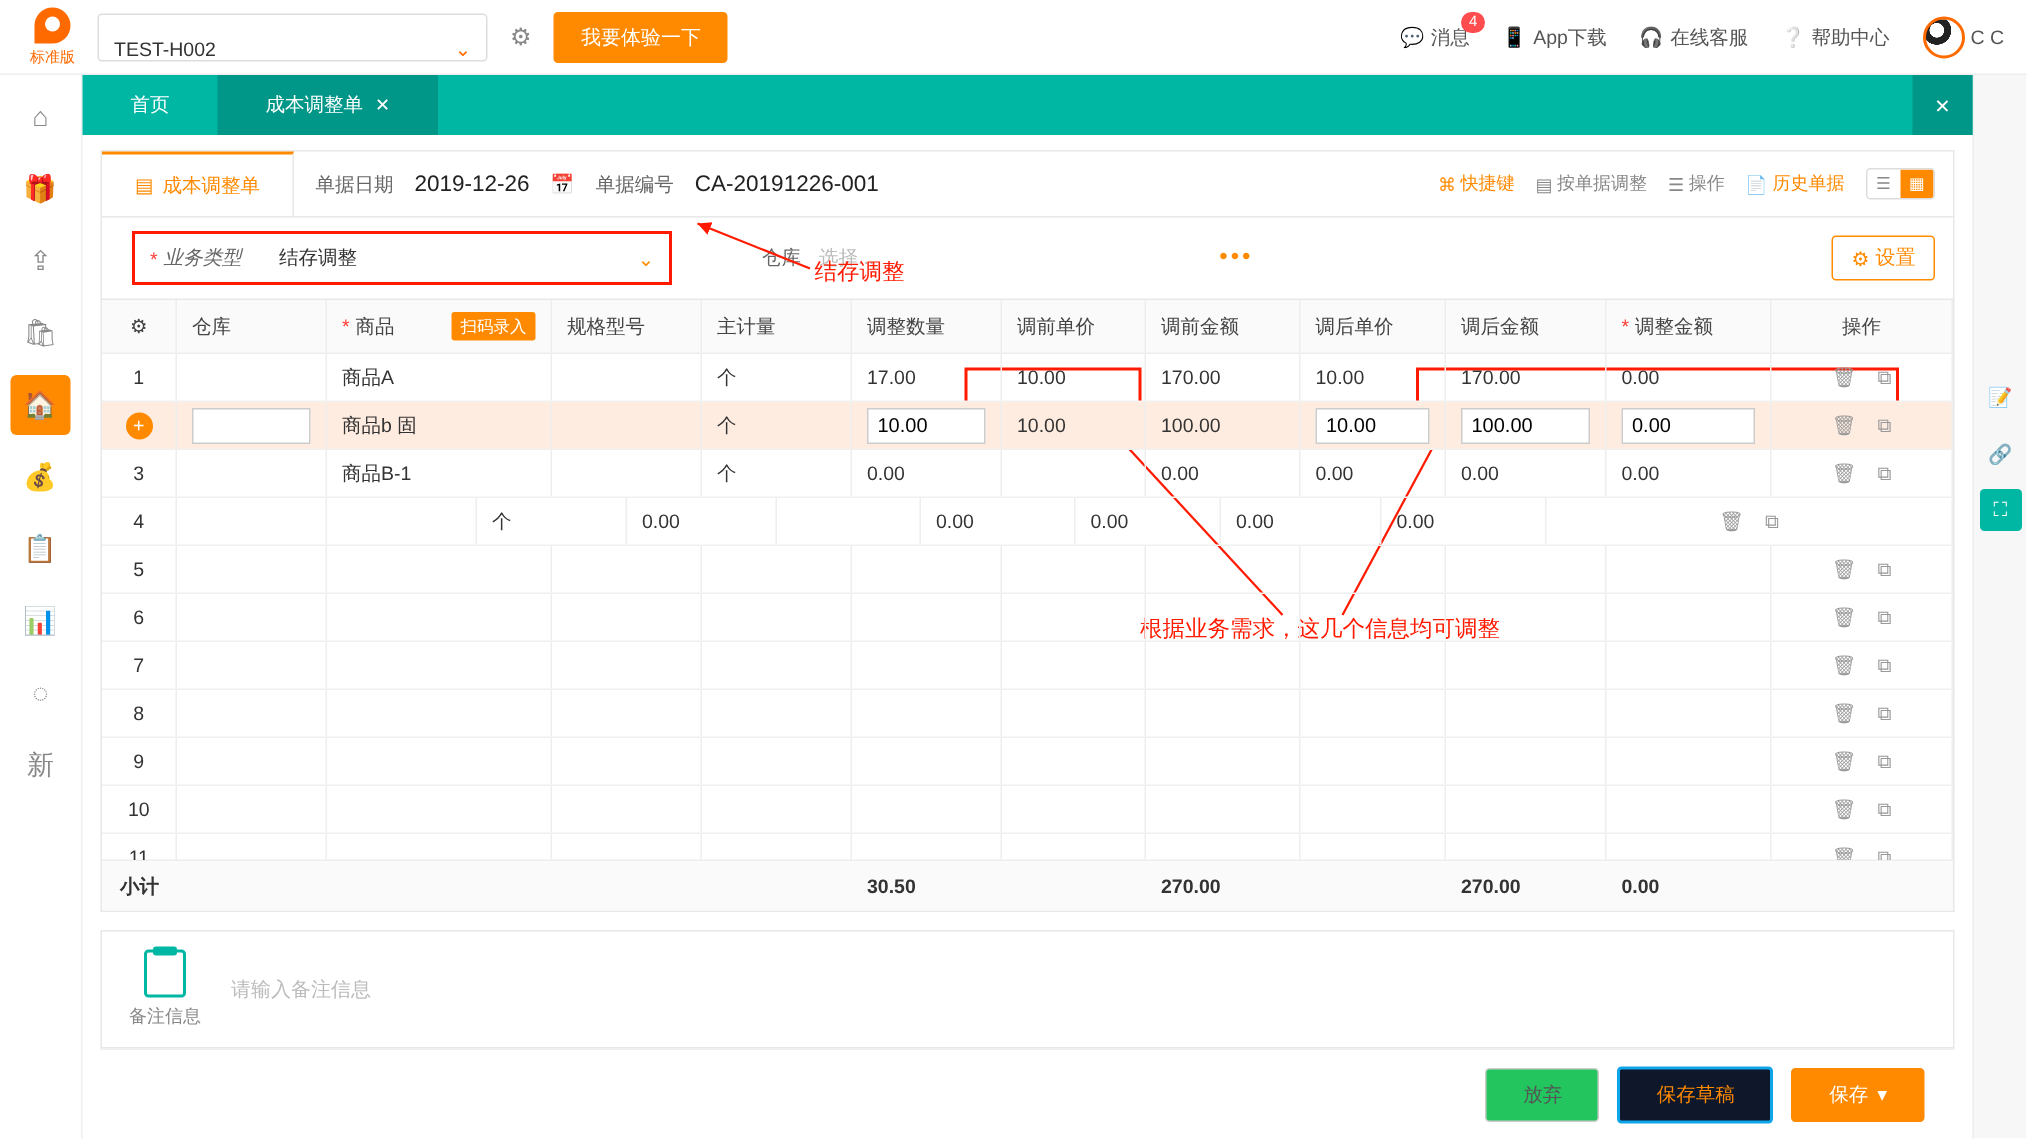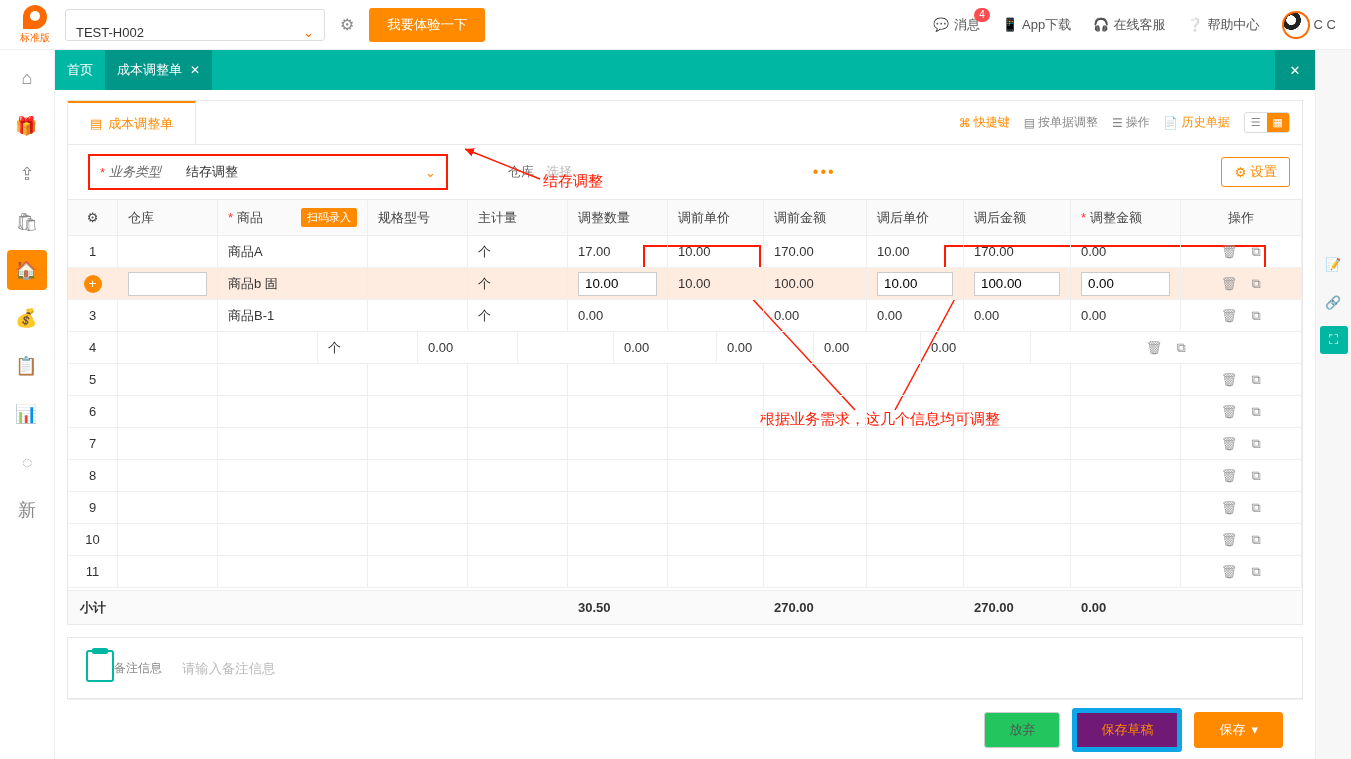--- a/index.html
+++ b/index.html
@@ -24,21 +24,21 @@
 
 .body-row { display: flex; flex: 1; min-height: 0; }
 .left-rail { width: 55px; background: #fff; border-right: 1px solid #eee; display: flex; flex-direction: column; align-items: center; padding-top: 8px; gap: 8px; }
 .rail-item { width: 40px; height: 40px; display: flex; align-items: center; justify-content: center; color: #888; font-size: 18px; border-radius: 4px; cursor: pointer; }
 .rail-item.active { background: #ff8a00; color: #fff; }
 
 .main { flex: 1; display: flex; flex-direction: column; min-width: 0; position: relative; }
 
 
 .tabs { height: 40px; background: #00b7a3; display: flex; align-items: stretch; }
-.tab { padding: 0 12px; color: #fff; display: flex; align-items: center; gap: 8px; cursor: pointer; }
+.tab { padding: 0 32px; color: #fff; display: flex; align-items: center; gap: 8px; cursor: pointer; }
 .tab.active { background: #009688; }
 .tab-close { font-size: 12px; cursor: pointer; }
 .tabs-close-all { margin-left: auto; width: 40px; display: flex; align-items: center; justify-content: center; color: #fff; cursor: pointer; background: #009688; }
 
 
 .content { flex: 1; padding: 10px 12px 0 12px; display: flex; flex-direction: column; min-height: 0; position: relative; }
 .doc-header { display: flex; align-items: center; height: 44px; border: 1px solid #e8e8e8; border-bottom: none; background: #fff; }
 .doc-tab { padding: 0 22px; height: 100%; display: flex; align-items: center; gap: 6px; border-right: 1px solid #e8e8e8; color: #ff8a00; border-top: 2px solid #ff8a00; }
 .doc-tab-icon { color: #ff8a00; }
 .doc-meta { display: flex; align-items: center; gap: 14px; padding: 0 14px; color: #666; }
@@ -91,31 +91,31 @@
 .table-row.active { background: #ffece0; }
 .table-row.active .col-idx { position: relative; }
 .add-icon { width: 18px; height: 18px; background: #ff8a00; color: #fff; border-radius: 50%; display: flex; align-items: center; justify-content: center; font-size: 13px; }
 .td-input { border: 1px solid #ccc; height: 24px; width: 100%; padding: 0 6px; background: #fff; }
 .row-ops { color: #999; cursor: pointer; }
 .subtotal { display: flex; border-top: 1px solid #eee; height: 34px; background: #fafafa; font-weight: bold; }
 .subtotal .td { border-right: none; }
 
 
 .remarks { margin: 12px 0 0 0; border: 1px solid #e8e8e8; padding: 12px 18px; display: flex; align-items: center; gap: 20px; }
-.remark-icon-wrap { display: flex; align-items: center; color: #888; font-size: 12px; }
+.remark-icon-wrap { display: flex; flex-direction: column; align-items: center; color: #888; font-size: 12px; }
 .remark-icon { width: 28px; height: 32px; border: 2px solid #00b7a3; border-radius: 3px; position: relative; margin-bottom: 4px; }
 .remark-icon::before { content:''; position:absolute; top: -4px; left: 4px; right: 4px; height: 6px; background: #00b7a3; border-radius: 2px; }
 .remark-input { flex: 1; border: none; outline: none; color: #333; }
 .remark-input::placeholder { color: #bbb; }
 
 
 .footer { height: 60px; border-top: 1px solid #eee; display: flex; align-items: center; justify-content: flex-end; padding: 0 20px; gap: 12px; }
 .btn { padding: 8px 24px; border-radius: 3px; cursor: pointer; font-size: 13px; }
 .btn-default { background: #22c55e; border: 1px solid #ccc; color: #555; }
-.btn-outline { background: #701a75; border: 5px solid #0ea5e9; color: #ff8a00; }
+.btn-outline { background: #0f172a; border: 2px solid #0ea5e9; color: #ff8a00; }
 .btn-primary { background: #ff8a00; border: 1px solid #ff8a00; color: #fff; display: flex; align-items: center; gap: 6px; }
 
 
 .right-rail { width: 36px; background: #f7f7f7; display: flex; flex-direction: column; align-items: center; padding-top: 200px; gap: 10px; border-left: 1px solid #eee; }
 .rr-item { width: 28px; height: 28px; display: flex; align-items: center; justify-content: center; color: #888; cursor: pointer; border-radius: 3px; }
 .rr-item.on { background: #00b7a3; color: #fff; }
 
 svg { display: block; }
 </style>
 </head>
@@ -185,20 +185,27 @@
         </div>
         <div class="tabs-close-all">✕</div>
       </div>
 
       <div class="content">
         <div class="doc-header">
           <div class="doc-tab">
             <span class="doc-tab-icon">▤</span>
             <span>成本调整单</span>
           </div>
+          <div class="doc-meta">
+            <span>单据日期</span>
+            <span class="date">2019-12-26</span>
+            <span class="cal">📅</span>
+            <span>单据编号</span>
+            <span class="date">CA-20191226-001</span>
+          </div>
           <div class="doc-header-actions">
             <span class="hdr-act orange">⌘ <span>快捷键</span></span>
             <span class="hdr-act">▤ <span>按单据调整</span></span>
             <span class="hdr-act">☰ <span>操作</span></span>
             <span class="hdr-act orange">📄 <span>历史单据</span></span>
             <div class="view-toggle">
               <span>☰</span>
               <span class="on">▦</span>
             </div>
           </div>

